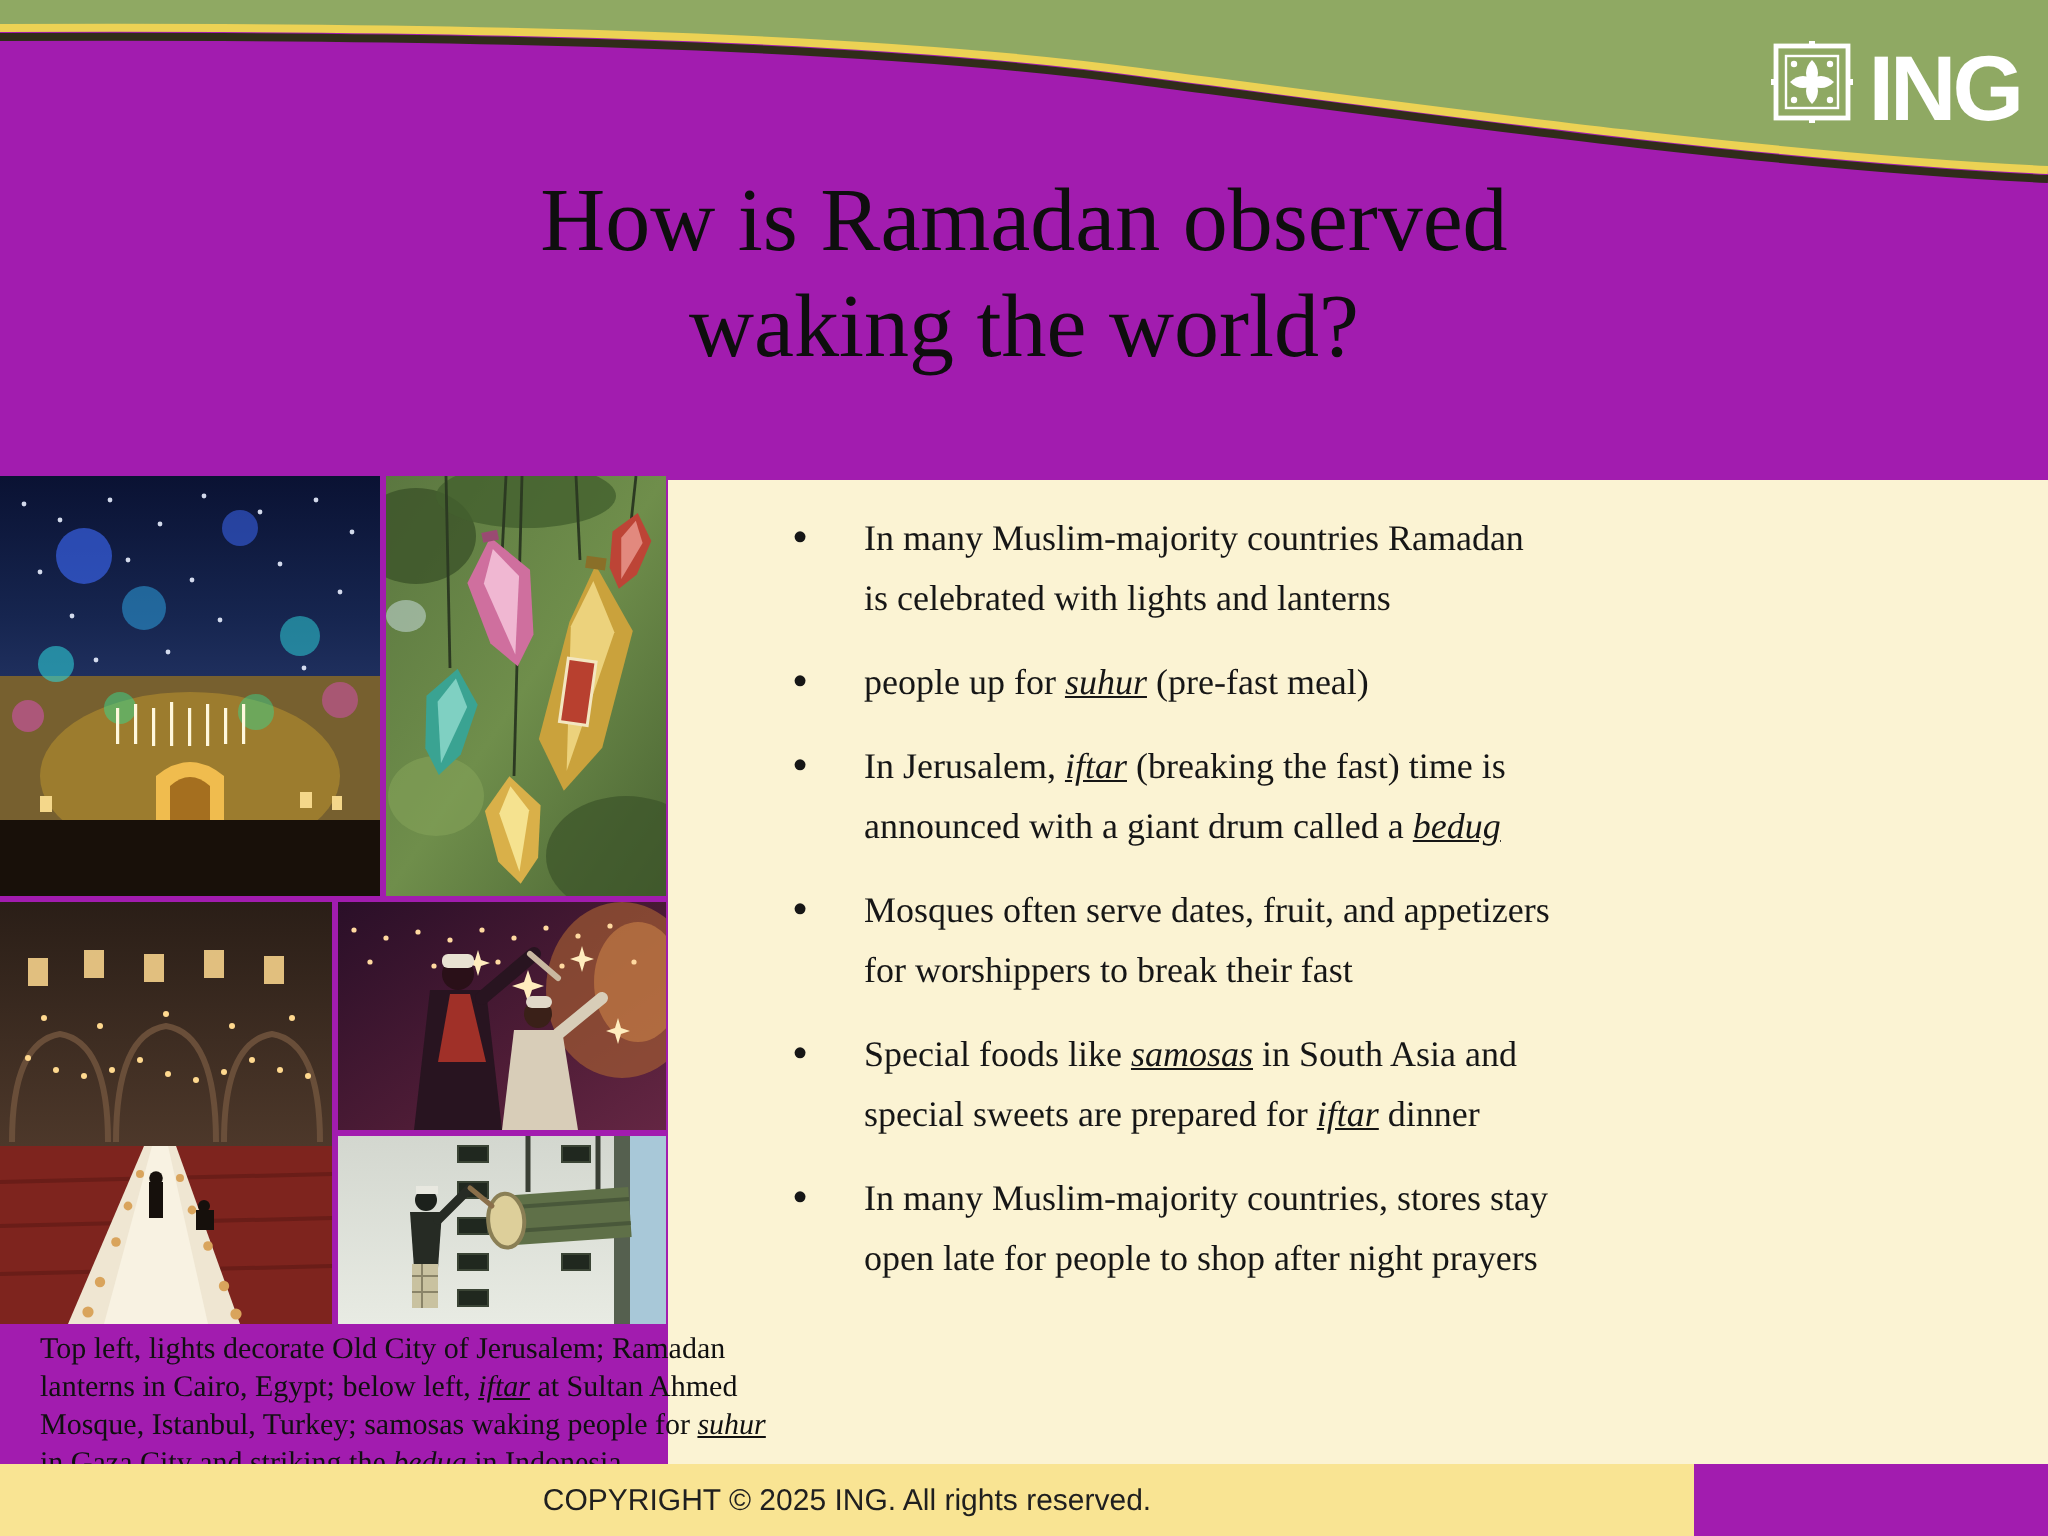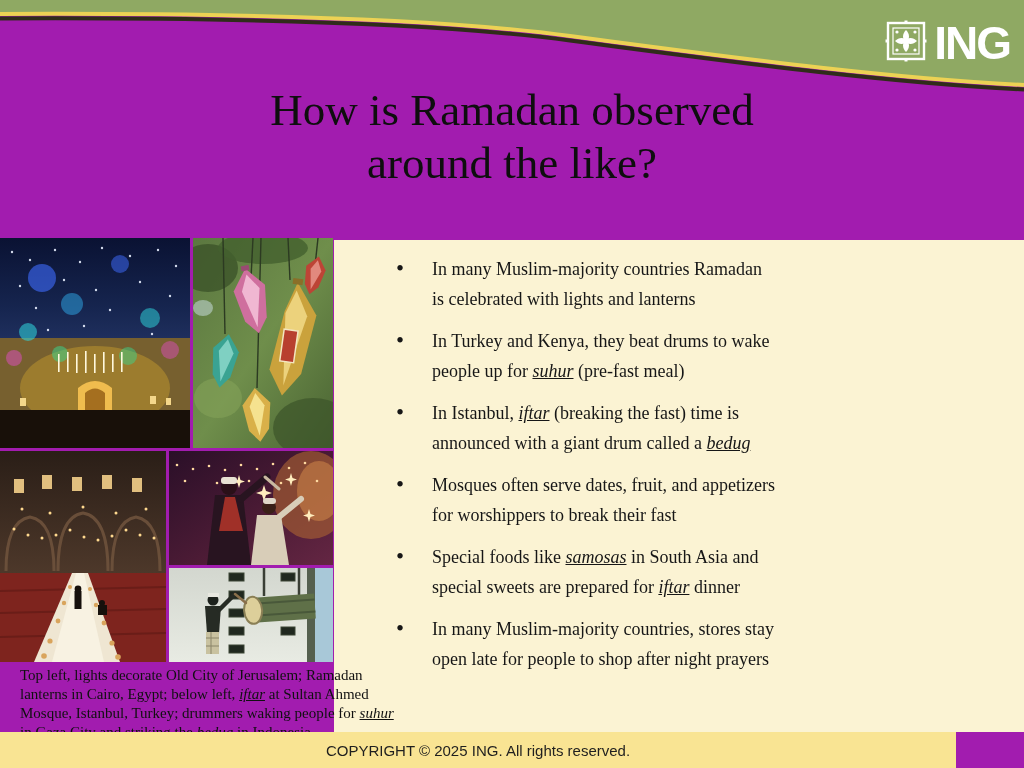--- a/index.html
+++ b/index.html
@@ -32,21 +32,21 @@
   #photo-lanterns{left:193px;top:0;width:140px;height:210px;}
   #photo-mosque{left:0;top:213px;width:166px;height:211px;}
   #photo-drummers{left:169px;top:213px;width:164px;height:114px;}
   #photo-bedug{left:169px;top:330px;width:164px;height:94px;}
 
   
   #caption{position:absolute;left:20px;top:666px;width:330px;color:#101010;}
   #caption .rline{font-size:15px;line-height:19px;white-space:nowrap;}
 
   
-  #footer{position:absolute;left:0;bottom:0;width:956px;height:36px;background:#f9e493;
+  #footer{position:absolute;left:0;bottom:0;width:847px;height:36px;background:#f9e493;
           display:flex;align-items:center;justify-content:center;}
   #footer .footer-text{font-family:"Liberation Sans", sans-serif;font-size:15px;color:#1f1f1f;}
 </style>
 </head>
 <body>
 
 <div id="slide">
 
   <div id="header-band">
     <svg viewBox="0 0 1024 100" preserveAspectRatio="none">
@@ -75,21 +75,21 @@
               <rect x="38.5" y="19.5" width="3" height="3"></rect>
           </g>
         </svg>
       </span>
       <span class="logo-text">ING</span>
     </div>
   </div>
 
   <div id="title">
     <div class="title-line">How is Ramadan observed</div>
-    <div class="title-line">around the like?</div>
+    <div class="title-line">waking the world?</div>
   </div>
 
   <div id="collage">
 
     <div class="photo" id="photo-jerusalem" role="img" aria-label="Lights decorate the Old City of Jerusalem">
       <svg viewBox="0 0 190 210" preserveAspectRatio="none">
         <defs>
           <linearGradient id="jsky" x1="0" y1="0" x2="0" y2="1">
             <stop offset="0" stop-color="#0a1233"></stop>
               <stop offset="0.5" stop-color="#16254f"></stop>
@@ -361,46 +361,45 @@
     </div>
   </div>
 
   <div id="bullet-panel">
     <ul id="bullet-list">
         <li>
           <div class="rline"><span>In many Muslim-majority countries Ramadan</span></div>
           <div class="rline"><span>is celebrated with lights and lanterns</span></div>
         </li>
         <li>
-          <div class="rline"><span>In Turkey and Kenya, they beat drums to wake</span></div>
           <div class="rline"><span>people up for </span><em>suhur</em><span> (pre-fast meal)</span></div>
         </li>
         <li>
-          <div class="rline"><span>In Istanbul, </span><em>iftar</em><span> (breaking the fast) time is</span></div>
+          <div class="rline"><span>In Jerusalem, </span><em>iftar</em><span> (breaking the fast) time is</span></div>
           <div class="rline"><span>announced with a giant drum called a </span><em>bedug</em></div>
         </li>
         <li>
           <div class="rline"><span>Mosques often serve dates, fruit, and appetizers</span></div>
           <div class="rline"><span>for worshippers to break their fast</span></div>
         </li>
         <li>
           <div class="rline"><span>Special foods like </span><em>samosas</em><span> in South Asia and</span></div>
           <div class="rline"><span>special sweets are prepared for </span><em>iftar</em><span> dinner</span></div>
         </li>
         <li>
           <div class="rline"><span>In many Muslim-majority countries, stores stay</span></div>
           <div class="rline"><span>open late for people to shop after night prayers</span></div>
         </li>
       </ul>
   </div>
 
   <div id="caption">
       <div class="rline"><span>Top left, lights decorate Old City of Jerusalem; Ramadan</span></div>
       <div class="rline"><span>lanterns in Cairo, Egypt; below left, </span><em>iftar</em><span> at Sultan Ahmed</span></div>
-      <div class="rline"><span>Mosque, Istanbul, Turkey; drummers waking people for </span><em>suhur</em></div>
+      <div class="rline"><span>Mosque, Istanbul, Turkey; samosas waking people for </span><em>suhur</em></div>
       <div class="rline"><span>in Gaza City and striking the </span><em>bedug</em><span> in Indonesia.</span></div>
     </div>
 
   <div id="footer">
     <span class="footer-text">COPYRIGHT © 2025 ING. All rights reserved.</span>
   </div>
 
 </div>
 
 </body></html>

